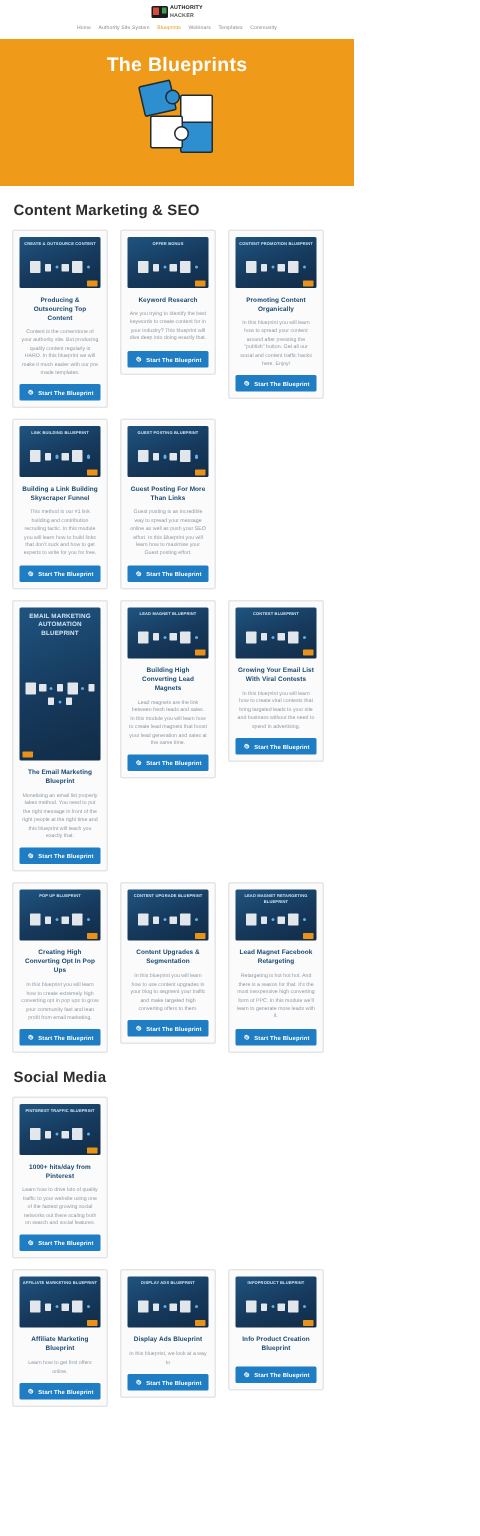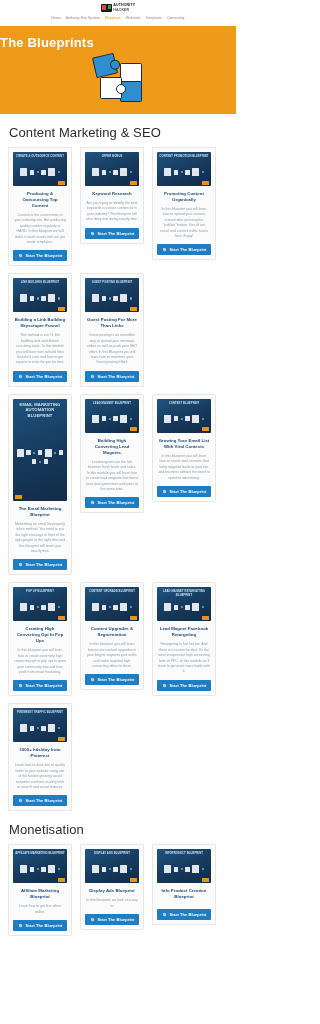--- a/index.html
+++ b/index.html
@@ -65,22 +65,22 @@
     color: #8a8a8a;
     text-decoration: none;
     white-space: nowrap;
     letter-spacing: .08px;
   }
   .nav a.active { color: #e8921a; }
 
   
   .hero {
     background: #F09A1A;
-    padding: 9px 0 7px;
-    text-align: left;
+    padding: 9px 0 17px;
+    text-align: center;
   }
   .hero h1 {
     color: #ffffff;
     font-size: 13px;
     font-weight: bold;
     letter-spacing: .2px;
     margin-bottom: 5px;
   }
   .puzzle {
     width: 56px; height: 52px;
@@ -124,22 +124,22 @@
     left: 30px; top: 26px;
     width: 22px; height: 21px;
     background: #2D8FD0;
     border: 1.1px solid #1f2a33;
     border-radius: 1.5px;
   }
 
   
   .content { padding: 0 8px; }
   .section-title {
-    font-size: 13px;
-    font-weight: normal;
+    font-size: 10px;
+    font-weight: bold;
     color: #2d2d2d;
     letter-spacing: .1px;
     margin: 11px 0 7px 1px;
   }
 
   .row {
     display: flex;
     align-items: flex-start;
     gap: 8px;
     margin-bottom: 7px;
@@ -557,20 +557,21 @@
           <span>
             <svg class="gear" viewBox="0 0 24 24" fill="#fff">
               <path d="M12 8a4 4 0 100 8 4 4 0 000-8zm0 6a2 2 0 110-4 2 2 0 010 4z"></path>
               <path d="M21 12l-2-1.2.3-2.3-2.2-.9-1-2.1-2.3.5L12 3l-1.8 2-2.3-.5-1 2.1-2.2.9.3 2.3L3 12l2 1.2-.3 2.3 2.2.9 1 2.1 2.3-.5L12 21l1.8-2 2.3.5 1-2.1 2.2-.9-.3-2.3L21 12zm-9 5a5 5 0 110-10 5 5 0 010 10z"></path>
             </svg>
           </span>
           <span class="btn-label">Start The Blueprint</span>
         </button>
       </div>
     </div>
+    <div class="section-title">Social Media</div>
     <div class="row">
       <div class="card">
         <div class="thumb">
           <div class="thumb-title">PINTEREST TRAFFIC BLUEPRINT</div>
           <div class="thumb-art">
             <span class="nodebox"></span>
             <span class="nodebox sm"></span>
             <span class="nodebox dot"></span>
             <span class="nodebox sm"></span>
             <span class="nodebox"></span>
@@ -586,21 +587,20 @@
               <path d="M12 8a4 4 0 100 8 4 4 0 000-8zm0 6a2 2 0 110-4 2 2 0 010 4z"></path>
               <path d="M21 12l-2-1.2.3-2.3-2.2-.9-1-2.1-2.3.5L12 3l-1.8 2-2.3-.5-1 2.1-2.2.9.3 2.3L3 12l2 1.2-.3 2.3 2.2.9 1 2.1 2.3-.5L12 21l1.8-2 2.3.5 1-2.1 2.2-.9-.3-2.3L21 12zm-9 5a5 5 0 110-10 5 5 0 010 10z"></path>
             </svg>
           </span>
           <span class="btn-label">Start The Blueprint</span>
         </button>
       </div>
       <div class="spacer-card"></div>
       <div class="spacer-card"></div>
     </div>
-    <div class="section-title">Monetisation</div>
     <div class="row">
       <div class="card">
         <div class="thumb">
           <div class="thumb-title">AFFILIATE MARKETING BLUEPRINT</div>
           <div class="thumb-art">
             <span class="nodebox"></span>
             <span class="nodebox sm"></span>
             <span class="nodebox dot"></span>
             <span class="nodebox sm"></span>
             <span class="nodebox"></span>

